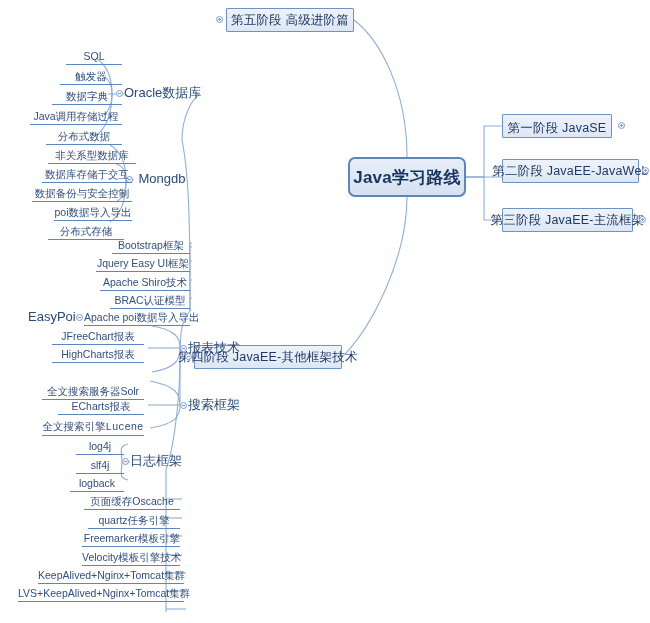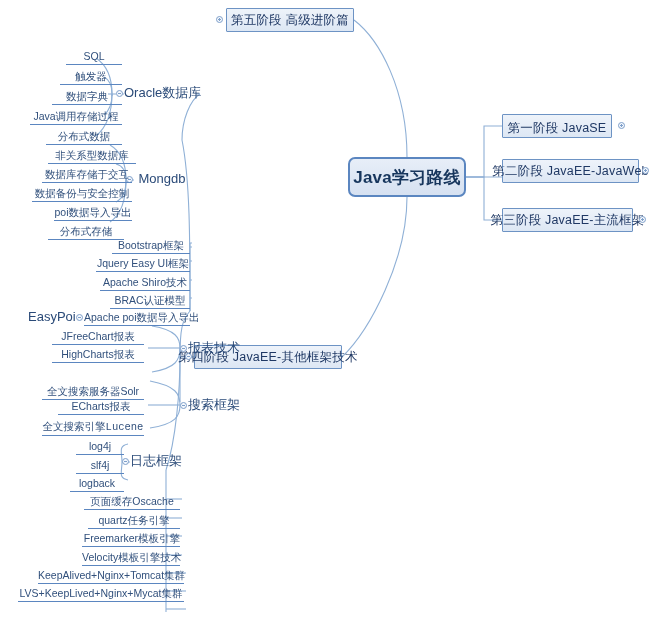--- a/index.html
+++ b/index.html
@@ -256,15 +256,15 @@
   <div class="leaf" style="left:42px;  top:385px; width:102px;"><span>全文搜索服务器Solr</span></div>
   <div class="leaf" style="left:42px;  top:421px; width:102px;font-family:Liberation Mono, monospace;"><span>全文搜索引擎Lucene</span></div>
   <div class="leaf" style="left:76px;  top:440px; width:48px;"><span>log4j</span></div>
   <div class="leaf" style="left:76px;  top:459px; width:48px;"><span>slf4j</span></div>
   <div class="leaf" style="left:70px;  top:477px; width:54px;"><span>logback</span></div>
   <div class="leaf" style="left:84px;  top:495px; width:96px;"><span>页面缓存Oscache</span></div>
   <div class="leaf" style="left:88px;  top:514px; width:92px;"><span>quartz任务引擎</span></div>
   <div class="leaf" style="left:82px;  top:532px; width:98px;text-align:right;"><span>Freemarker模板引擎</span></div>
   <div class="leaf" style="left:82px;  top:551px; width:98px;"><span>Velocity模板引擎技术</span></div>
   <div class="leaf" style="left:38px;  top:569px; width:146px;"><span>KeepAlived+Nginx+Tomcat集群</span></div>
-  <div class="leaf" style="left:18px;  top:587px; width:166px;"><span>LVS+KeepLived+Nginx+Mycat集群</span></div>
+  <div class="leaf" style="left:18px;  top:587px; width:166px;"><span>LVS+KeepAlived+Nginx+Tomcat集群</span></div>
 
 </div>
 
 </body></html>

